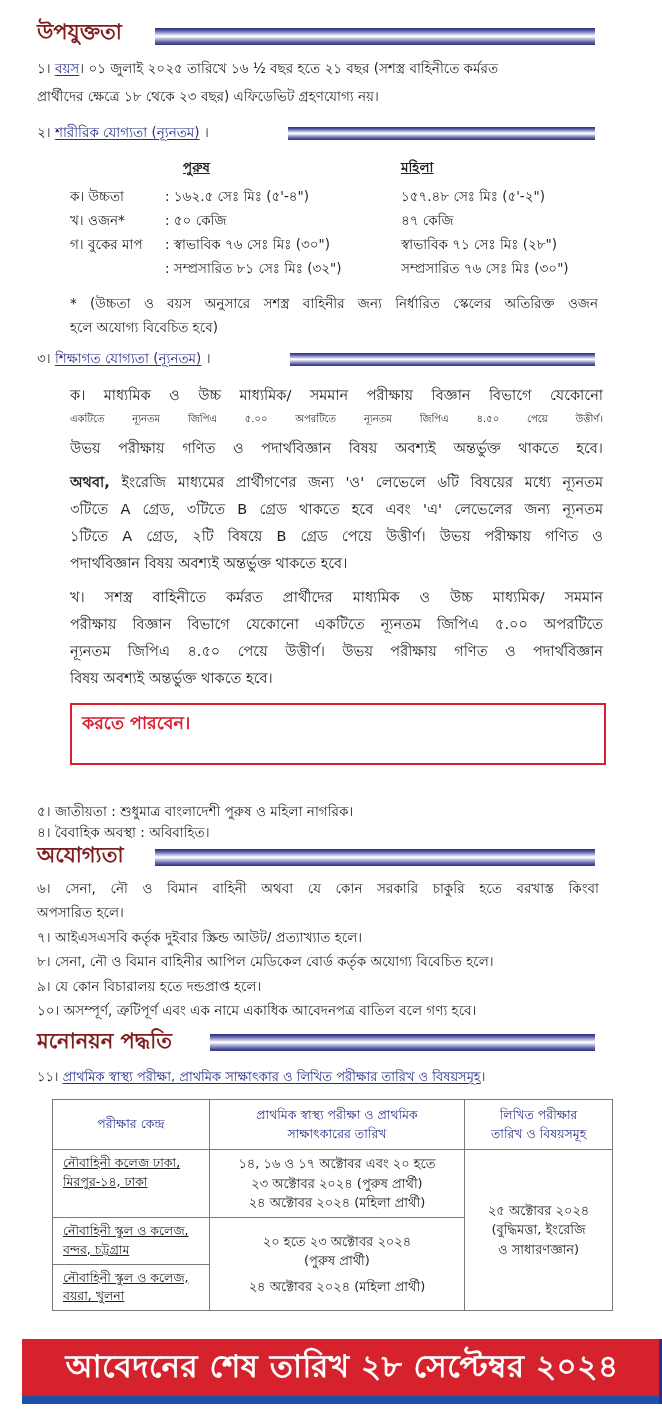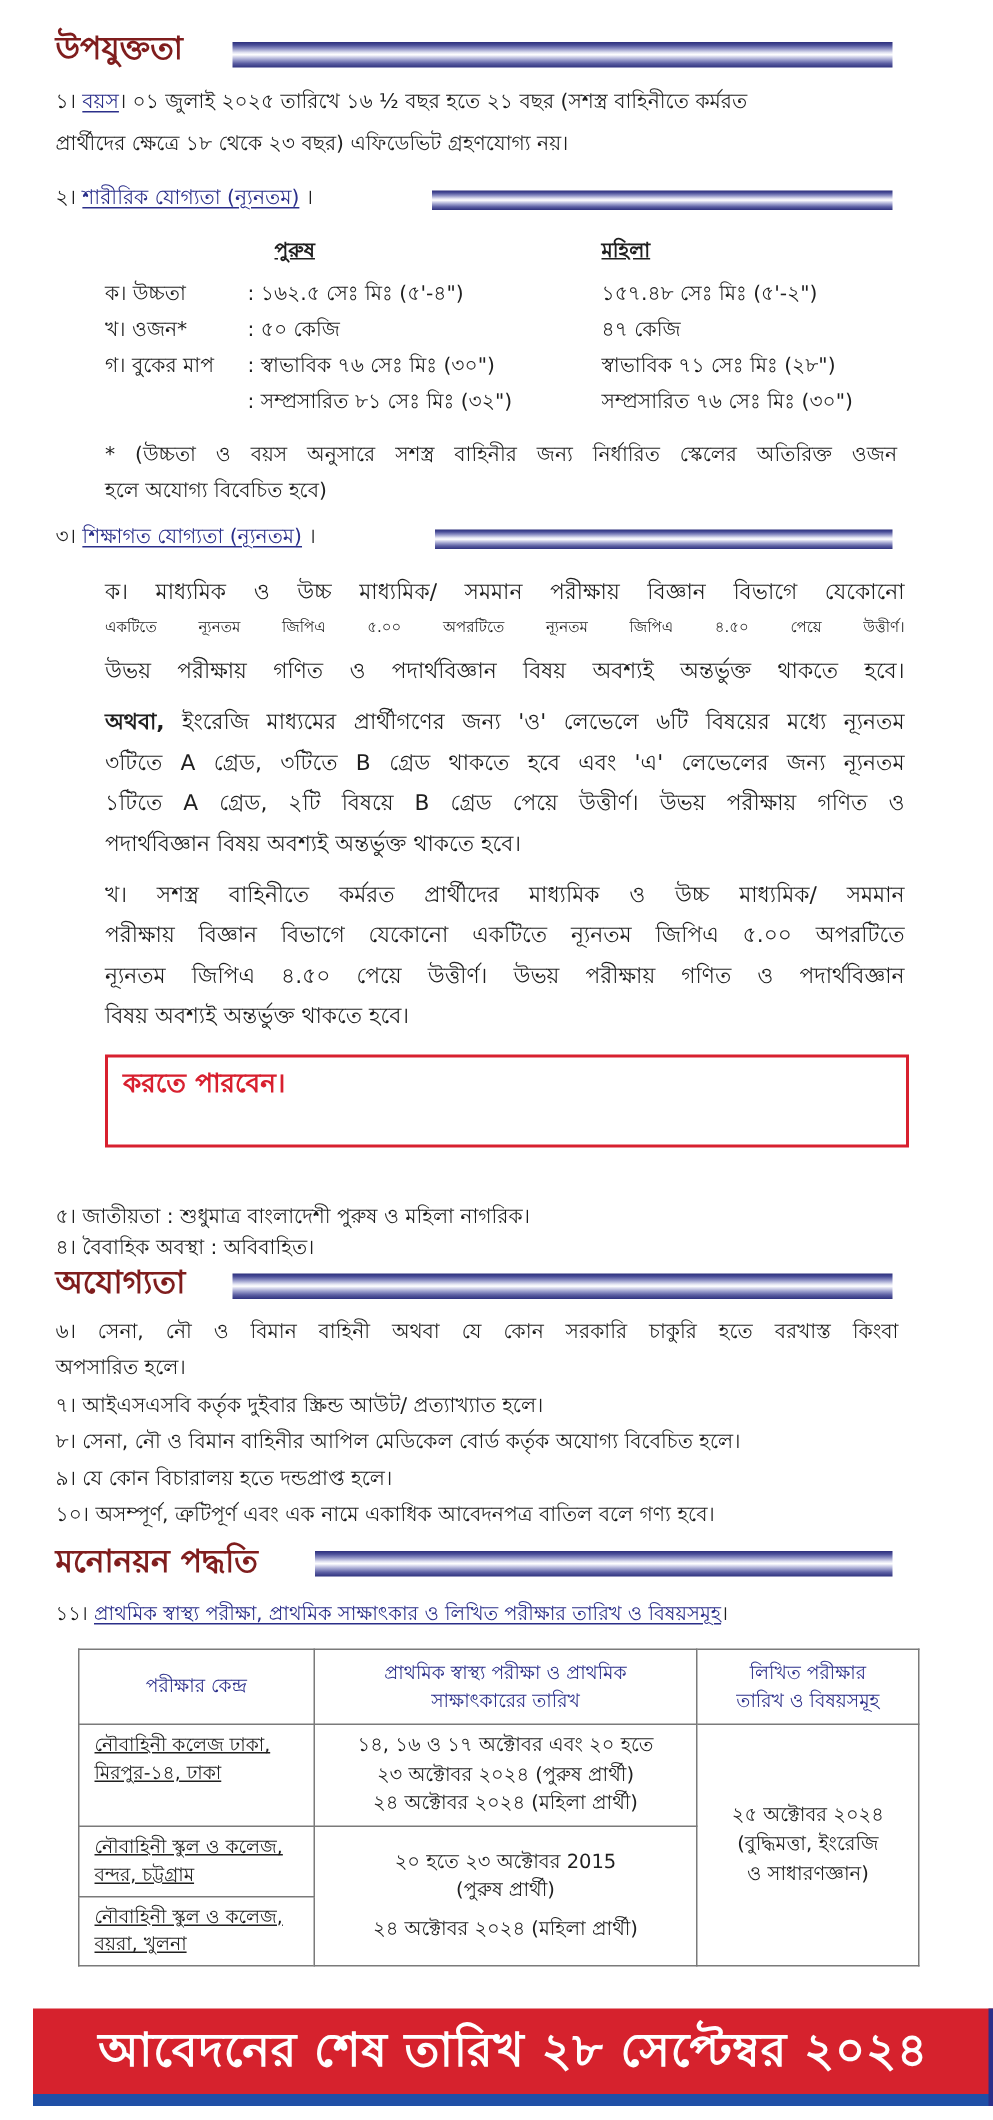--- a/index.html
+++ b/index.html
@@ -165,21 +165,21 @@
       <div>(বুদ্ধিমত্তা, ইংরেজি</div>
       <div>ও সাধারণজ্ঞান)</div>
     </td>
   </tr>
   <tr style="height:46px;">
     <td class="place">
       <div>নৌবাহিনী স্কুল ও কলেজ,</div>
       <div>বন্দর, চট্টগ্রাম</div>
     </td>
     <td class="center" rowspan="2" style="font-size:13px;">
-      <div>২০ হতে ২৩ অক্টোবর 2015</div>
+      <div>২০ হতে ২৩ অক্টোবর ২০২৪</div>
       <div>(পুরুষ প্রার্থী)</div>
       <div style="margin-top:6px;">২৪ অক্টোবর ২০২৪ (মহিলা প্রার্থী)</div>
     </td>
   </tr>
   <tr style="height:46px;">
     <td class="place">
       <div>নৌবাহিনী  স্কুল ও কলেজ,</div>
       <div>বয়রা, খুলনা</div>
     </td>
   </tr>

